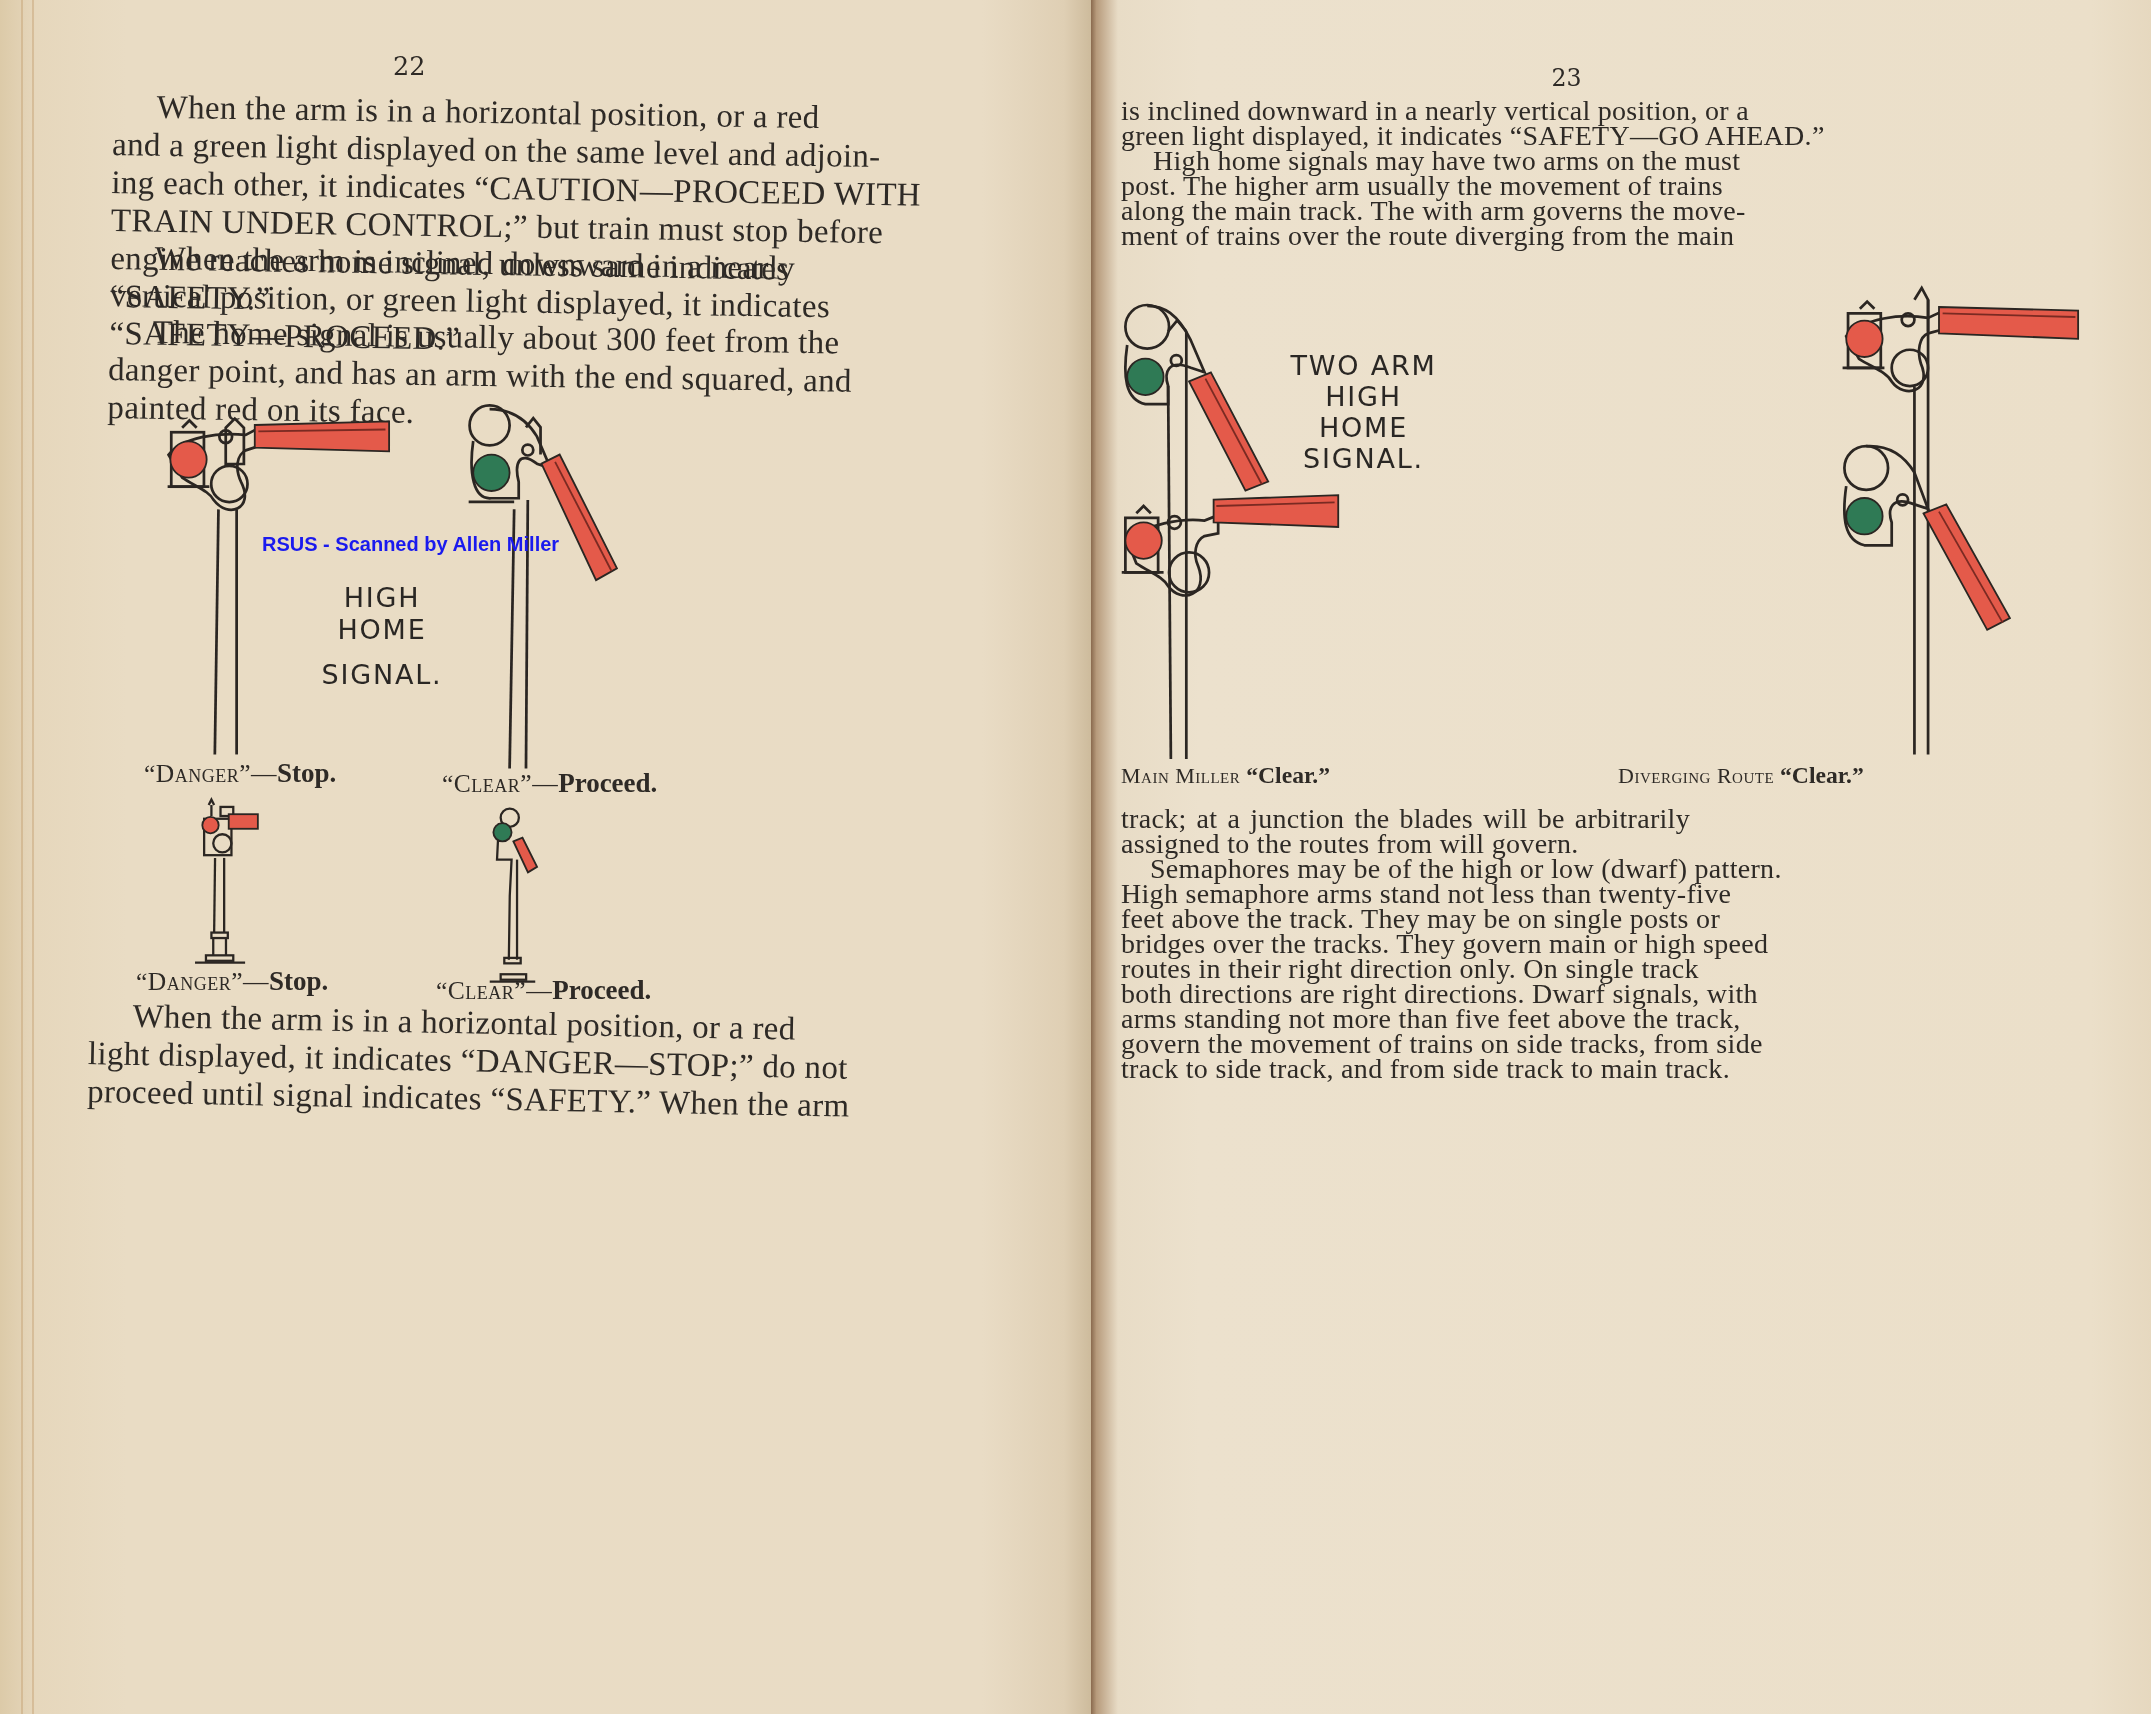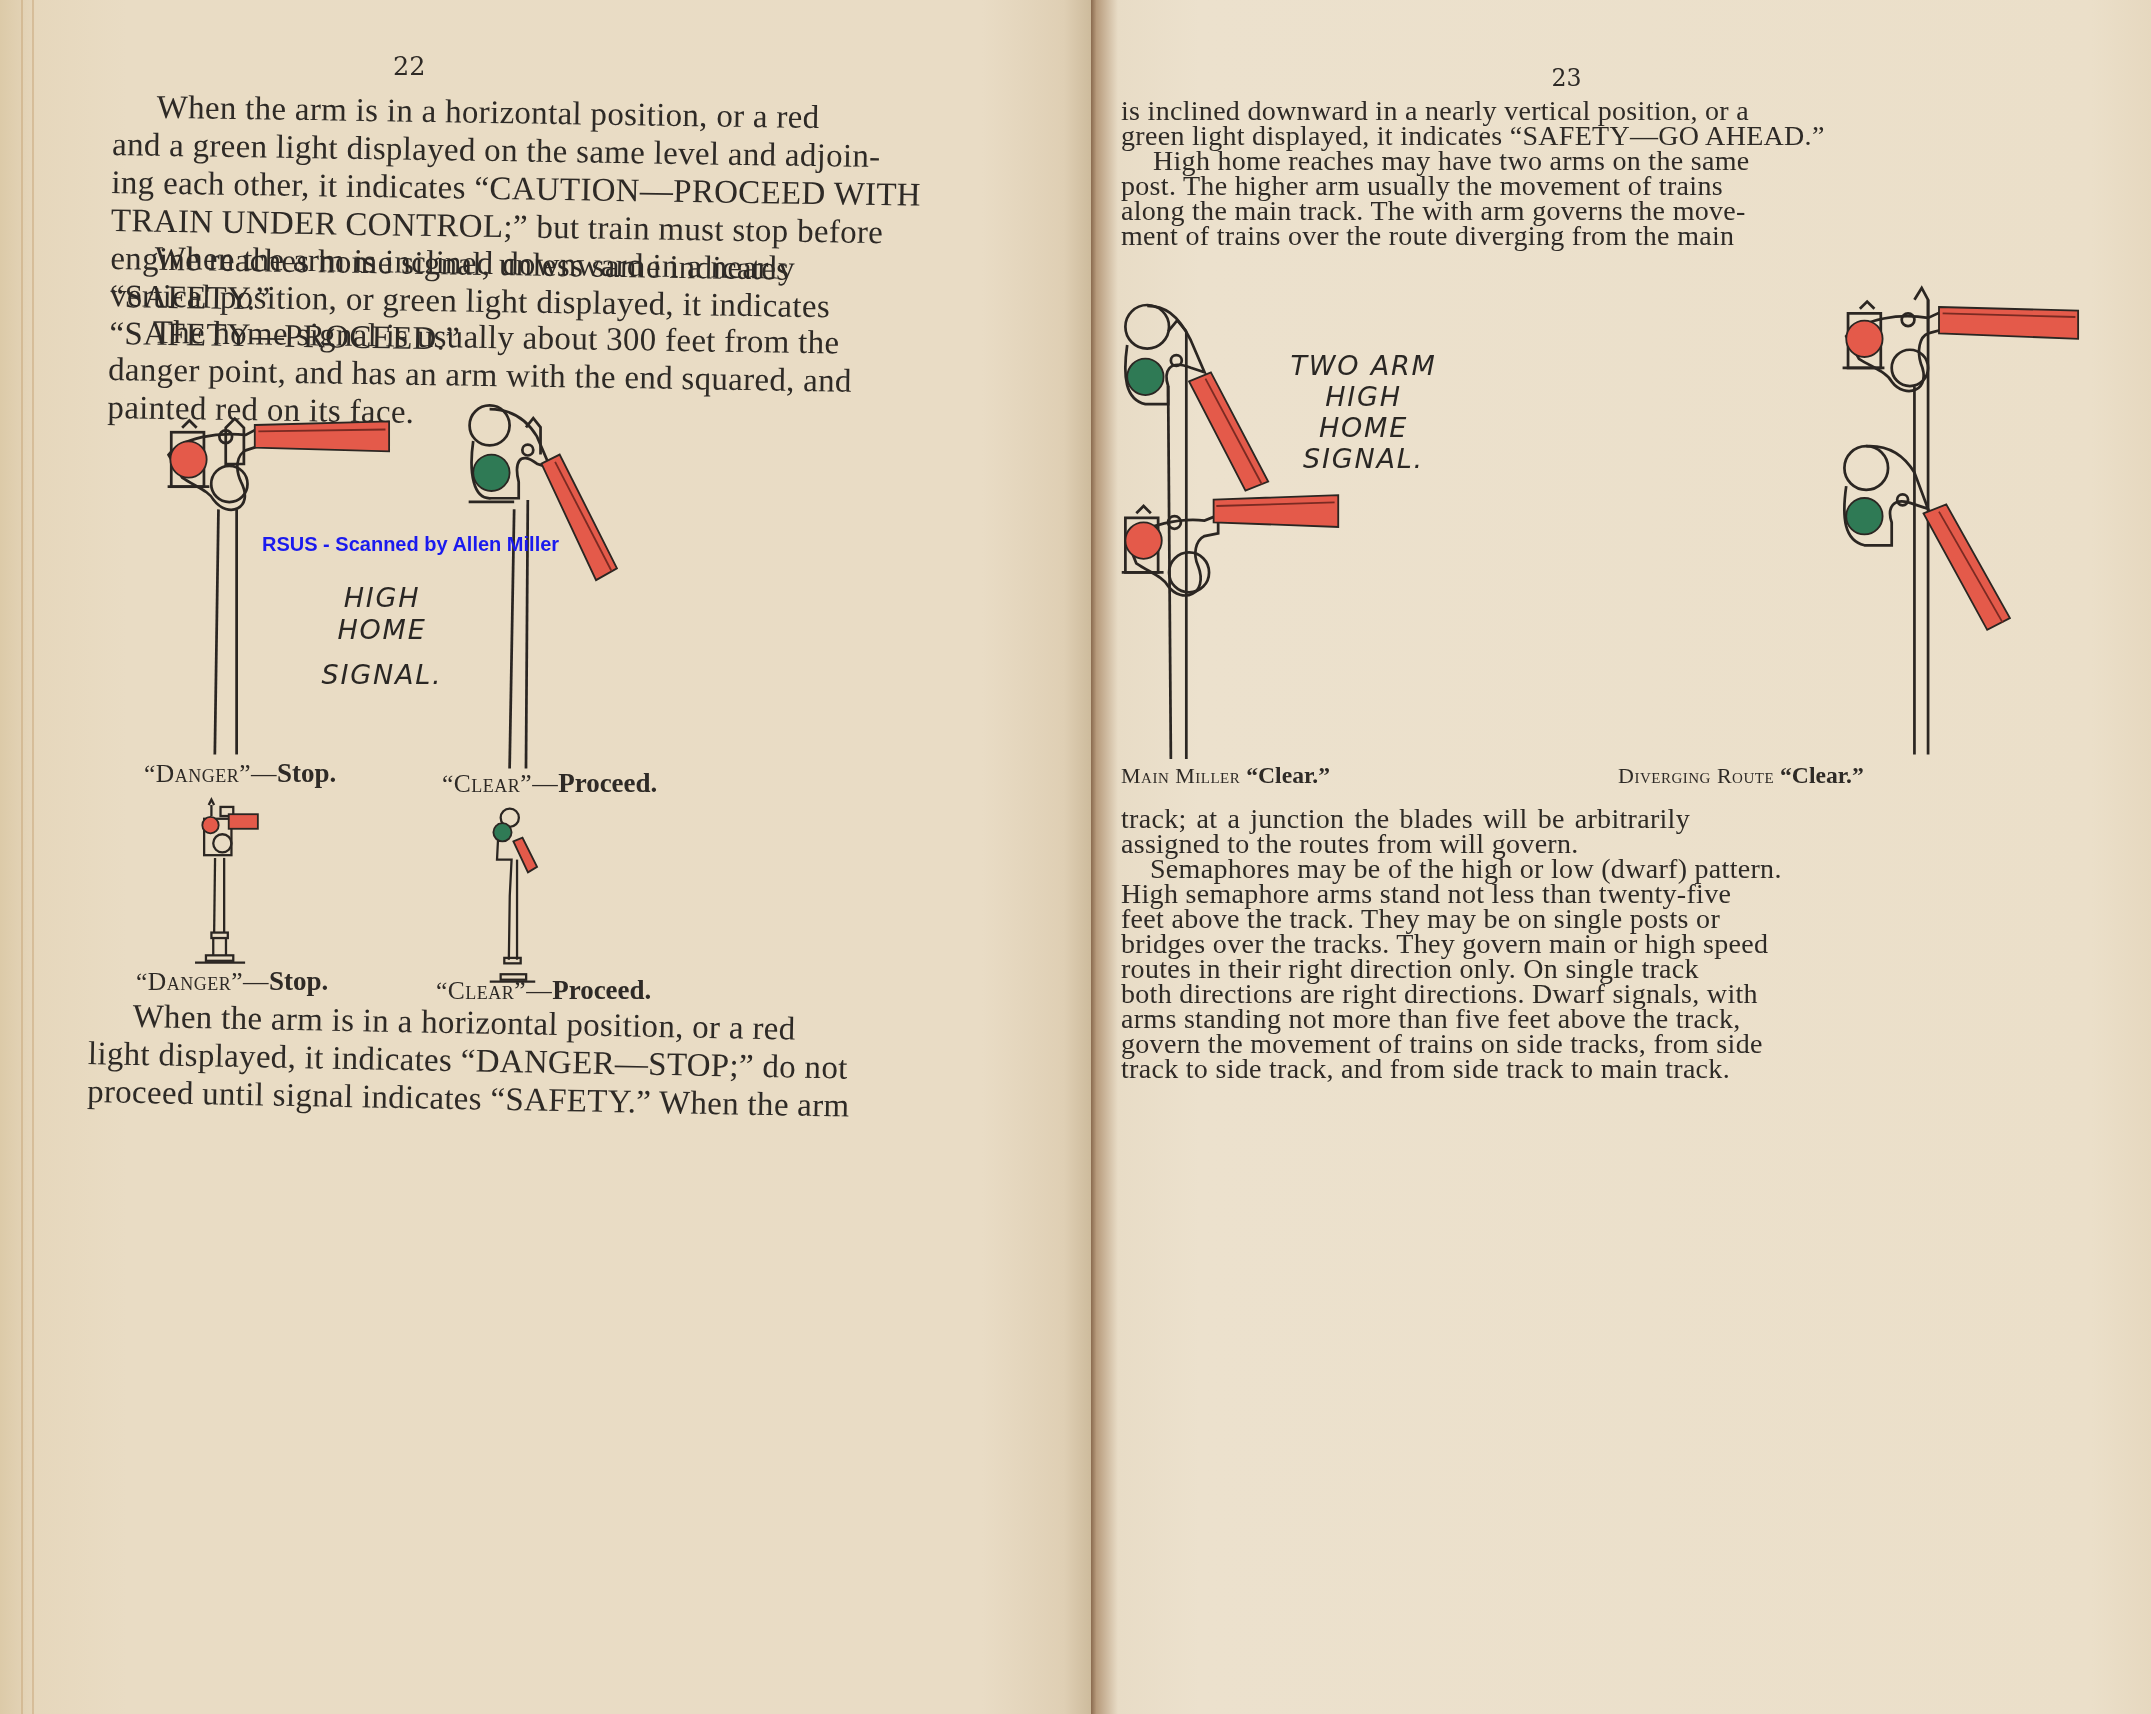--- a/index.html
+++ b/index.html
@@ -36,21 +36,21 @@
   .para .ln { display:block; text-align-last:justify; white-space:nowrap; }
   .para .ln.last { text-align-last:left; }
   .ind { padding-left:44px; }
   .sc-light { font-variant:small-caps; letter-spacing:0.5px; }
   .caption {
     position:absolute; font-family:"Liberation Serif", serif; font-size:25.5px; white-space:nowrap;
   }
   .caption b { font-size:27px; }
   .figtitle {
     position:absolute; font-family:"DejaVu Sans", sans-serif; font-size:27px;
-    text-align:center; line-height:45px; letter-spacing:1.8px; color:#2a2724;font-style:italic;
+    text-align:center; line-height:45px; letter-spacing:1.8px; color:#2a2724;
   }
   .watermark {
     position:absolute; left:262px; top:533px;
     font-family:"Liberation Sans", sans-serif; font-weight:bold; font-size:20px;
     color:#1a1aee; white-space:nowrap;
   }
   svg { position:absolute; overflow:visible; }
   .skew-l { transform: rotate(0.9deg); transform-origin:left top; }
 </style>
 </head>
@@ -181,21 +181,21 @@
 
   <div class="para" style="left:-335px; top:100px; width:909px; left:30px; width:570px; line-height:25px; font-size:28px;">
   </div>
 
   <div class="para" style="left:30px; top:98px; width:571px; font-size:28px; line-height:25px;">
     <span class="ln">is inclined downward in a nearly vertical position, or a</span>
     <span class="ln last">green light displayed, it indicates “SAFETY—GO AHEAD.”</span>
   </div>
 
   <div class="para" style="left:30px; top:148px; width:571px; font-size:28px; line-height:25px;">
-    <span class="ln" style="padding-left:32px;">High home reaches may have two arms on the same</span>
+    <span class="ln" style="padding-left:32px;">High home signals may have two arms on the must</span>
     <span class="ln">post. The higher arm usually the movement of trains</span>
     <span class="ln">along the main track. The with arm governs the move-</span>
     <span class="ln">ment of trains over the route diverging from the main</span>
   </div>
 
   <svg style="left:27px; top:295px;" width="264" height="473" viewBox="0 0 290 520">
     <g fill="none" stroke="#2b2622" stroke-width="3">
       <line x1="55" y1="100" x2="58" y2="510"></line>
       <line x1="75" y1="40" x2="75" y2="510"></line>
       <path d="M55 40 L65 28 L75 40"></path>

